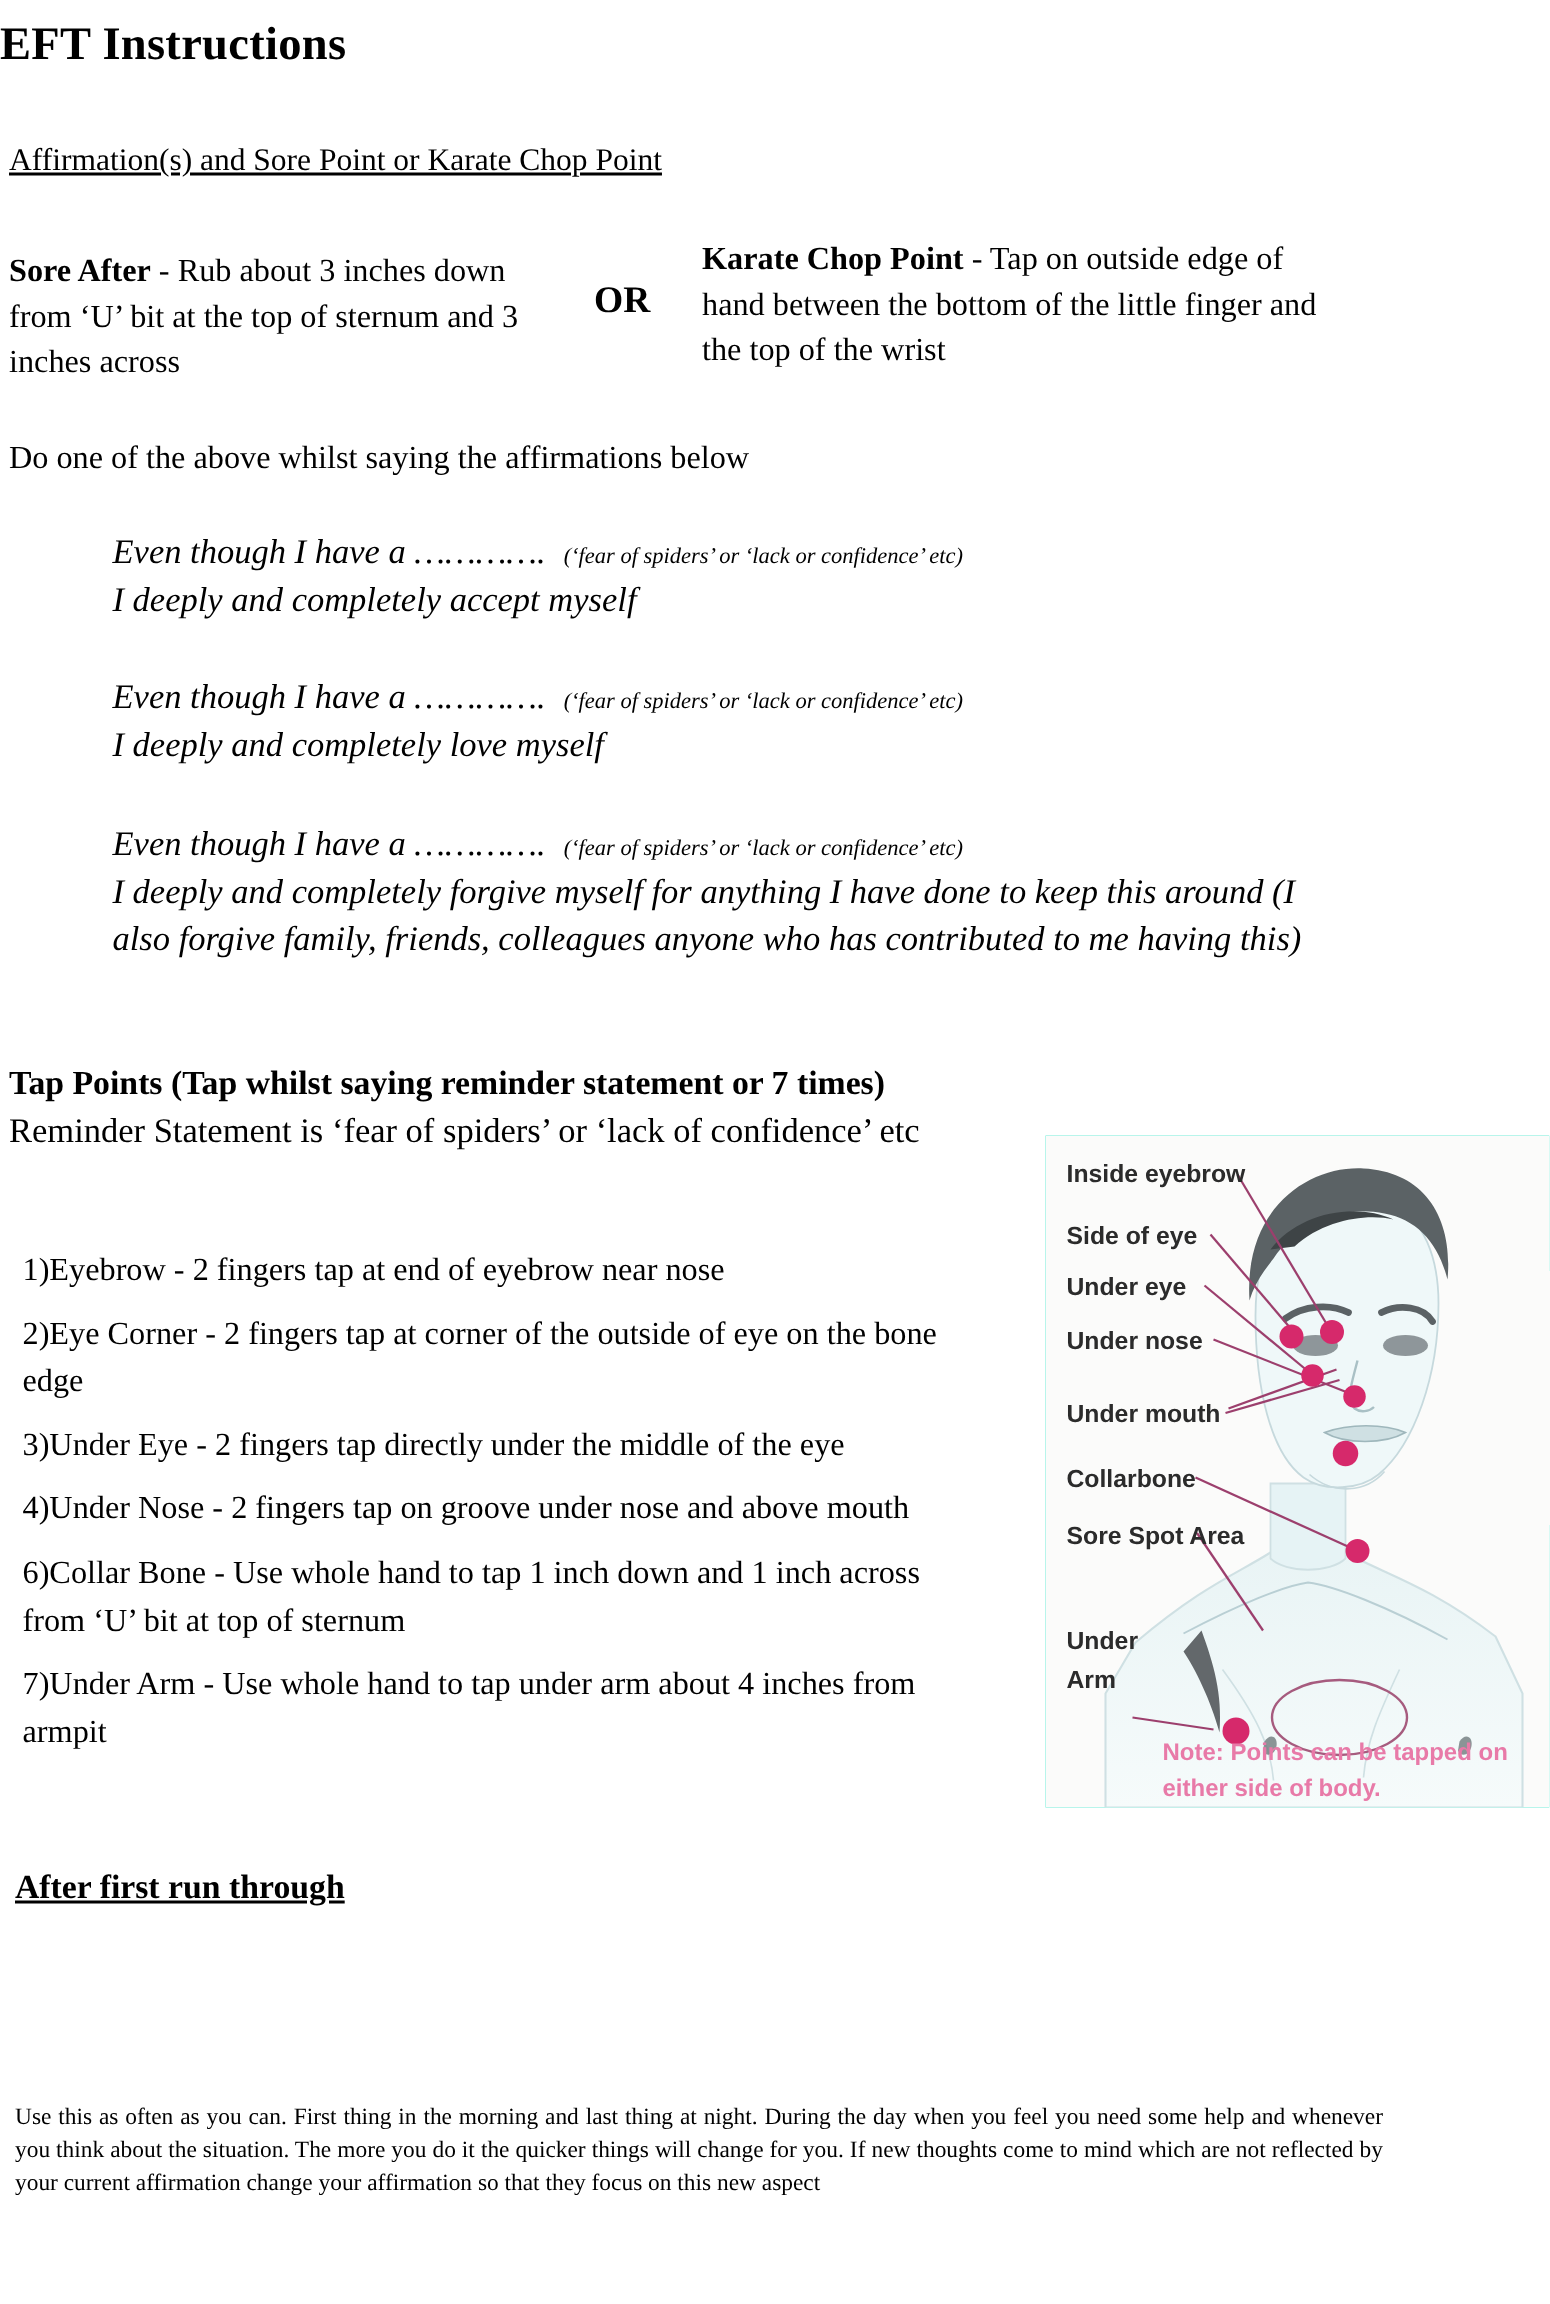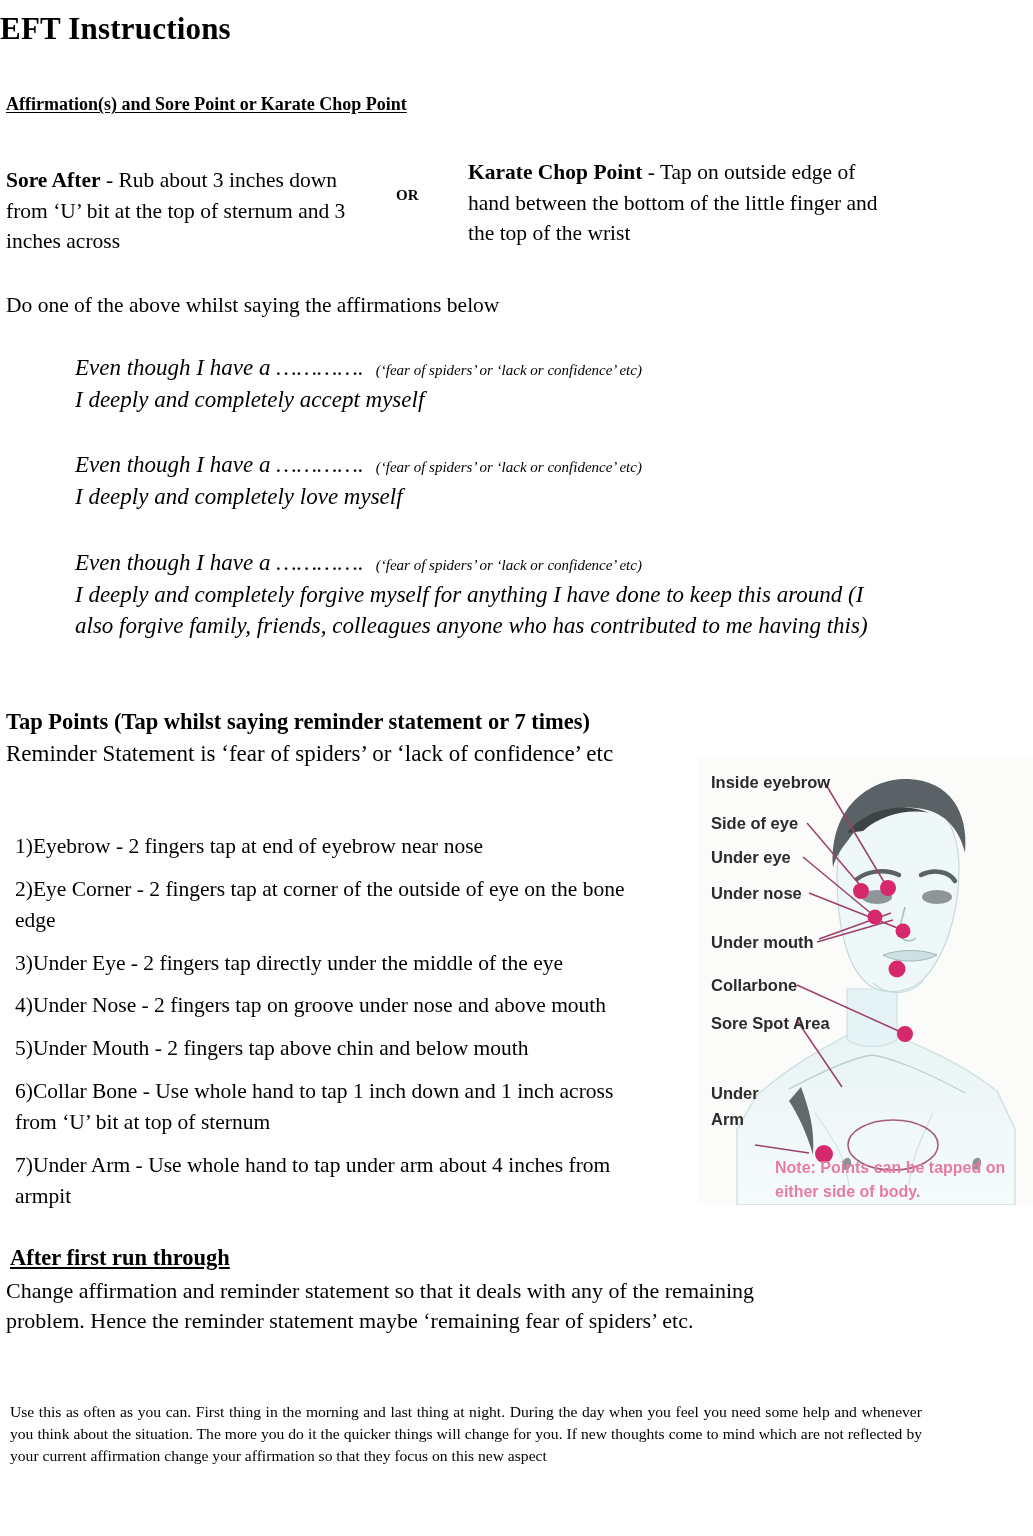--- a/index.html
+++ b/index.html
@@ -21,22 +21,22 @@
   .doc-title {
     font-size: 31px;
     font-weight: bold;
     letter-spacing: 0.2px;
     margin: 12px 0 0 0;
     line-height: 1.1;
   }
 
   
   .section-head {
-    font-weight: bold;
-    font-size: 18px;
+    font-weight: normal;
+    font-size: 21px;
     text-decoration: underline;
     text-underline-offset: 2px;
     margin: 0;
     padding: 0;
   }
 
   
   .two-col {
     position: relative;
     margin-top: 20px;
@@ -44,21 +44,21 @@
   }
   .col-sore {
     position: absolute;
     left: 6px; top: 0; width: 378px;
     font-size: 21.5px;
     line-height: 1.42;
   }
   .col-or {
     position: absolute;
     left: 396px; top: 22px;
-    font-size: 15px;
+    font-size: 25px;
     font-weight: bold;
   }
   .col-karate {
     position: absolute;
     left: 468px; top: -8px; width: 420px;
     font-size: 21.5px;
     line-height: 1.42;
   }
   .lead-bold { font-weight: bold; }
 
@@ -196,21 +196,20 @@
     <span class="u" style="font-weight:bold;">Tap Points </span><span style="font-weight:bold;">(Tap whilst saying reminder statement or 7 times)</span>
   </div>
 
   <div class="reminder-line">Reminder Statement is ‘fear of spiders’ or  ‘lack of confidence’ etc</div>
 
   <div class="tap-list">
     <p class="tap-item">1)Eyebrow -  2 fingers tap at end of eyebrow near nose</p>
     <p class="tap-item">2)Eye Corner - 2 fingers tap at corner of the outside of eye on the bone edge</p>
     <p class="tap-item">3)Under Eye - 2 fingers tap directly under the middle of the eye</p>
     <p class="tap-item">4)Under Nose - 2 fingers tap on groove under nose and above mouth</p>
-    <p class="tap-item">5)Under Mouth - 2 fingers tap above chin and below mouth</p>
     <p class="tap-item">6)Collar Bone - Use whole hand to tap 1 inch down and 1 inch across from ‘U’ bit at top of sternum</p>
     <p class="tap-item">7)Under Arm - Use whole hand to tap under arm about 4 inches from armpit</p>
   </div>
 
   <div class="diagram">
     <svg width="336" height="448" viewBox="0 0 336 448" xmlns="http://www.w3.org/2000/svg">
       <defs>
         <linearGradient id="skinG" x1="0" y1="0" x2="0" y2="1">
           <stop offset="0%" stop-color="#e9f4f5"></stop>
           <stop offset="100%" stop-color="#f6fbfb"></stop>
@@ -296,17 +295,16 @@
       <g font-family="'Liberation Sans', sans-serif" font-size="16" font-weight="bold" fill="#e87aa8">
         <text x="78" y="416">Note: Points can be tapped on</text>
         <text x="78" y="440">either side of body.</text>
       </g>
     </svg>
   </div>
 
   <div class="after-head">
     <span>After first run through</span>
   </div>
-  <div class="after-body">Change affirmation and reminder statement so that it deals with any of the remaining problem. Hence the reminder statement maybe ‘remaining fear of spiders’ etc.</div>
 
   <div class="footer-note">Use this as often as you can. First thing in the morning and last thing at night. During the day when you feel you need some help and whenever you think about the situation. The more you do it the quicker things will change for you. If new thoughts come to mind which are not reflected by your current affirmation change your affirmation so that they focus on this new aspect</div>
 
 </div>
 
 </body></html>

